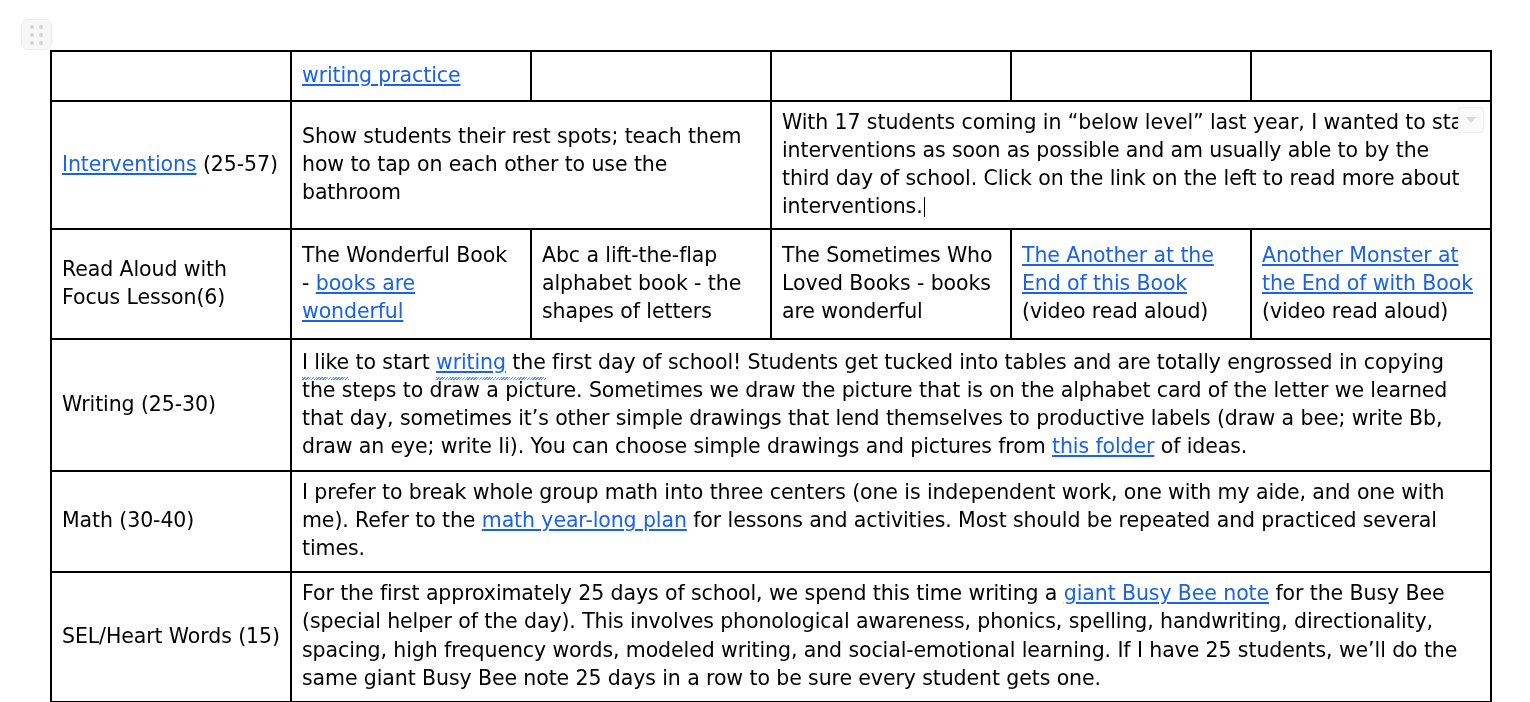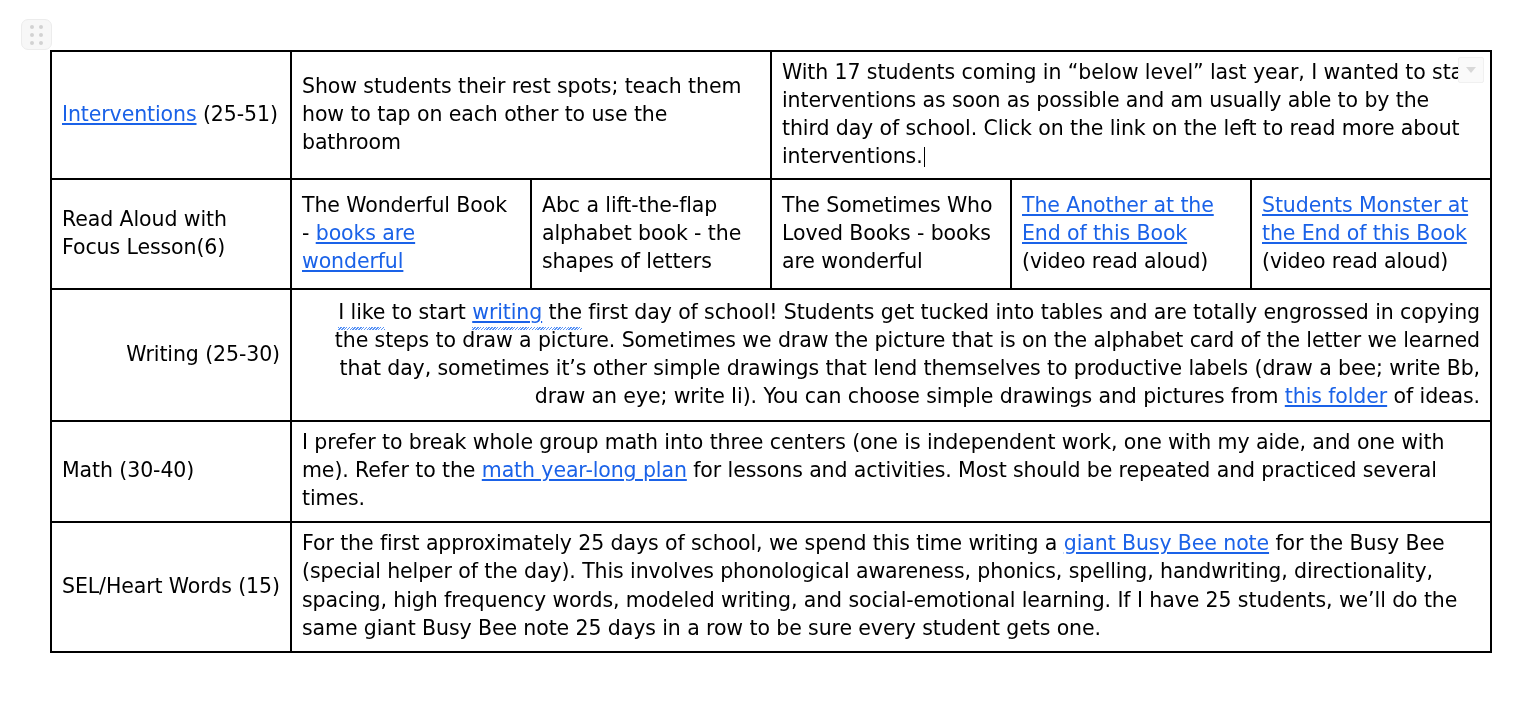--- a/index.html
+++ b/index.html
@@ -67,21 +67,21 @@
   .col-a { width: 240px; }
   .col-b { width: 240px; }
   .col-c { width: 240px; }
   .col-d { width: 240px; }
   .col-e { width: 240px; }
   .col-f { width: 240px; }
 
   .r-head td { height: 50px; padding-top: 4px; vertical-align: top; }
   .r-interventions td { height: 105px; }
   .r-readaloud td { height: 110px; }
-  .r-writing td { height: 132px; text-align: right; }
+  .r-writing td { height: 132px; }
   .r-math td { height: 81px; }
   .r-sel td { height: 130px; }
 
   .cell-top { vertical-align: top; }
   .cell-mid { vertical-align: middle; }
 
   a.lnk {
     color: #1a62e8;
     text-decoration: underline;
     text-decoration-thickness: 1.5px;
@@ -158,24 +158,34 @@
   <colgroup>
     <col class="col-a">
       <col class="col-b">
       <col class="col-c">
     <col class="col-d">
       <col class="col-e">
       <col class="col-f">
   </colgroup>
   <tbody>
 
+    <tr class="r-head">
+      <td class="cell-top"></td>
+      <td class="cell-top">
+        <a class="lnk" href="#">writing practice</a>
+      </td>
+      <td class="cell-top"></td>
+      <td class="cell-top"></td>
+      <td class="cell-top"></td>
+      <td class="cell-top"></td>
+    </tr>
 
     <tr class="r-interventions">
       <td class="cell-mid">
-        <a class="lnk" href="#">Interventions</a><span> (25-51)</span>
+        <a class="lnk" href="#">Interventions</a><span> (25-57)</span>
       </td>
       <td class="cell-mid" colspan="2">
         <p class="para">Show students their rest spots; teach them how to tap on each other to use the bathroom</p>
       </td>
       <td class="cell-mid cell-has-chip" colspan="3">
         <div id="row-dropdown-chip">
           <span class="tri"></span>
         </div>
         <p class="para"><span>With 17 students coming in “below level” last year, I wanted to start interventions as soon as possible and am usually able to by the third day of school. Click on the link on the left to read more about interventions.</span><span class="caret"></span></p>
       </td>
@@ -189,21 +199,21 @@
       <td class="cell-mid">
         <span class="ital">Abc a lift-the-flap alphabet book</span><span> - </span><span>the shapes of letters</span>
       </td>
       <td class="cell-mid">
         <span class="ital">The Sometimes Who Loved Books</span><span> - </span><span>books are wonderful</span>
       </td>
       <td class="cell-mid">
         <a class="lnk" href="#">The Another at the End of this Book</a><span> (video read aloud)</span>
       </td>
       <td class="cell-mid">
-        <a class="lnk" href="#">Students Monster at the End of this Book</a><span> (video read aloud)</span>
+        <a class="lnk" href="#">Another Monster at the End of with Book</a><span> (video read aloud)</span>
       </td>
     </tr>
 
     <tr class="r-writing">
       <td class="cell-mid">Writing (25-30)</td>
       <td class="cell-mid" colspan="5">
         <p class="para"><span class="sq-wrap"><span>I like</span></span><span> to start </span><span class="sq-wrap"><a class="lnk" href="#">writing</a><span> the</span></span><span> first day of school! Students get tucked into tables and are totally engrossed in copying the steps to draw a picture. Sometimes we draw the picture that is on the alphabet card of the letter we learned that day, sometimes it’s other simple drawings that lend themselves to productive labels (draw a bee; write </span><span class="ital">Bb</span><span>, draw an eye; write </span><span class="ital">Ii</span><span>). You can choose simple drawings and pictures from </span><a class="lnk" href="#">this folder</a><span> of ideas.</span></p>
       </td>
     </tr>
 

